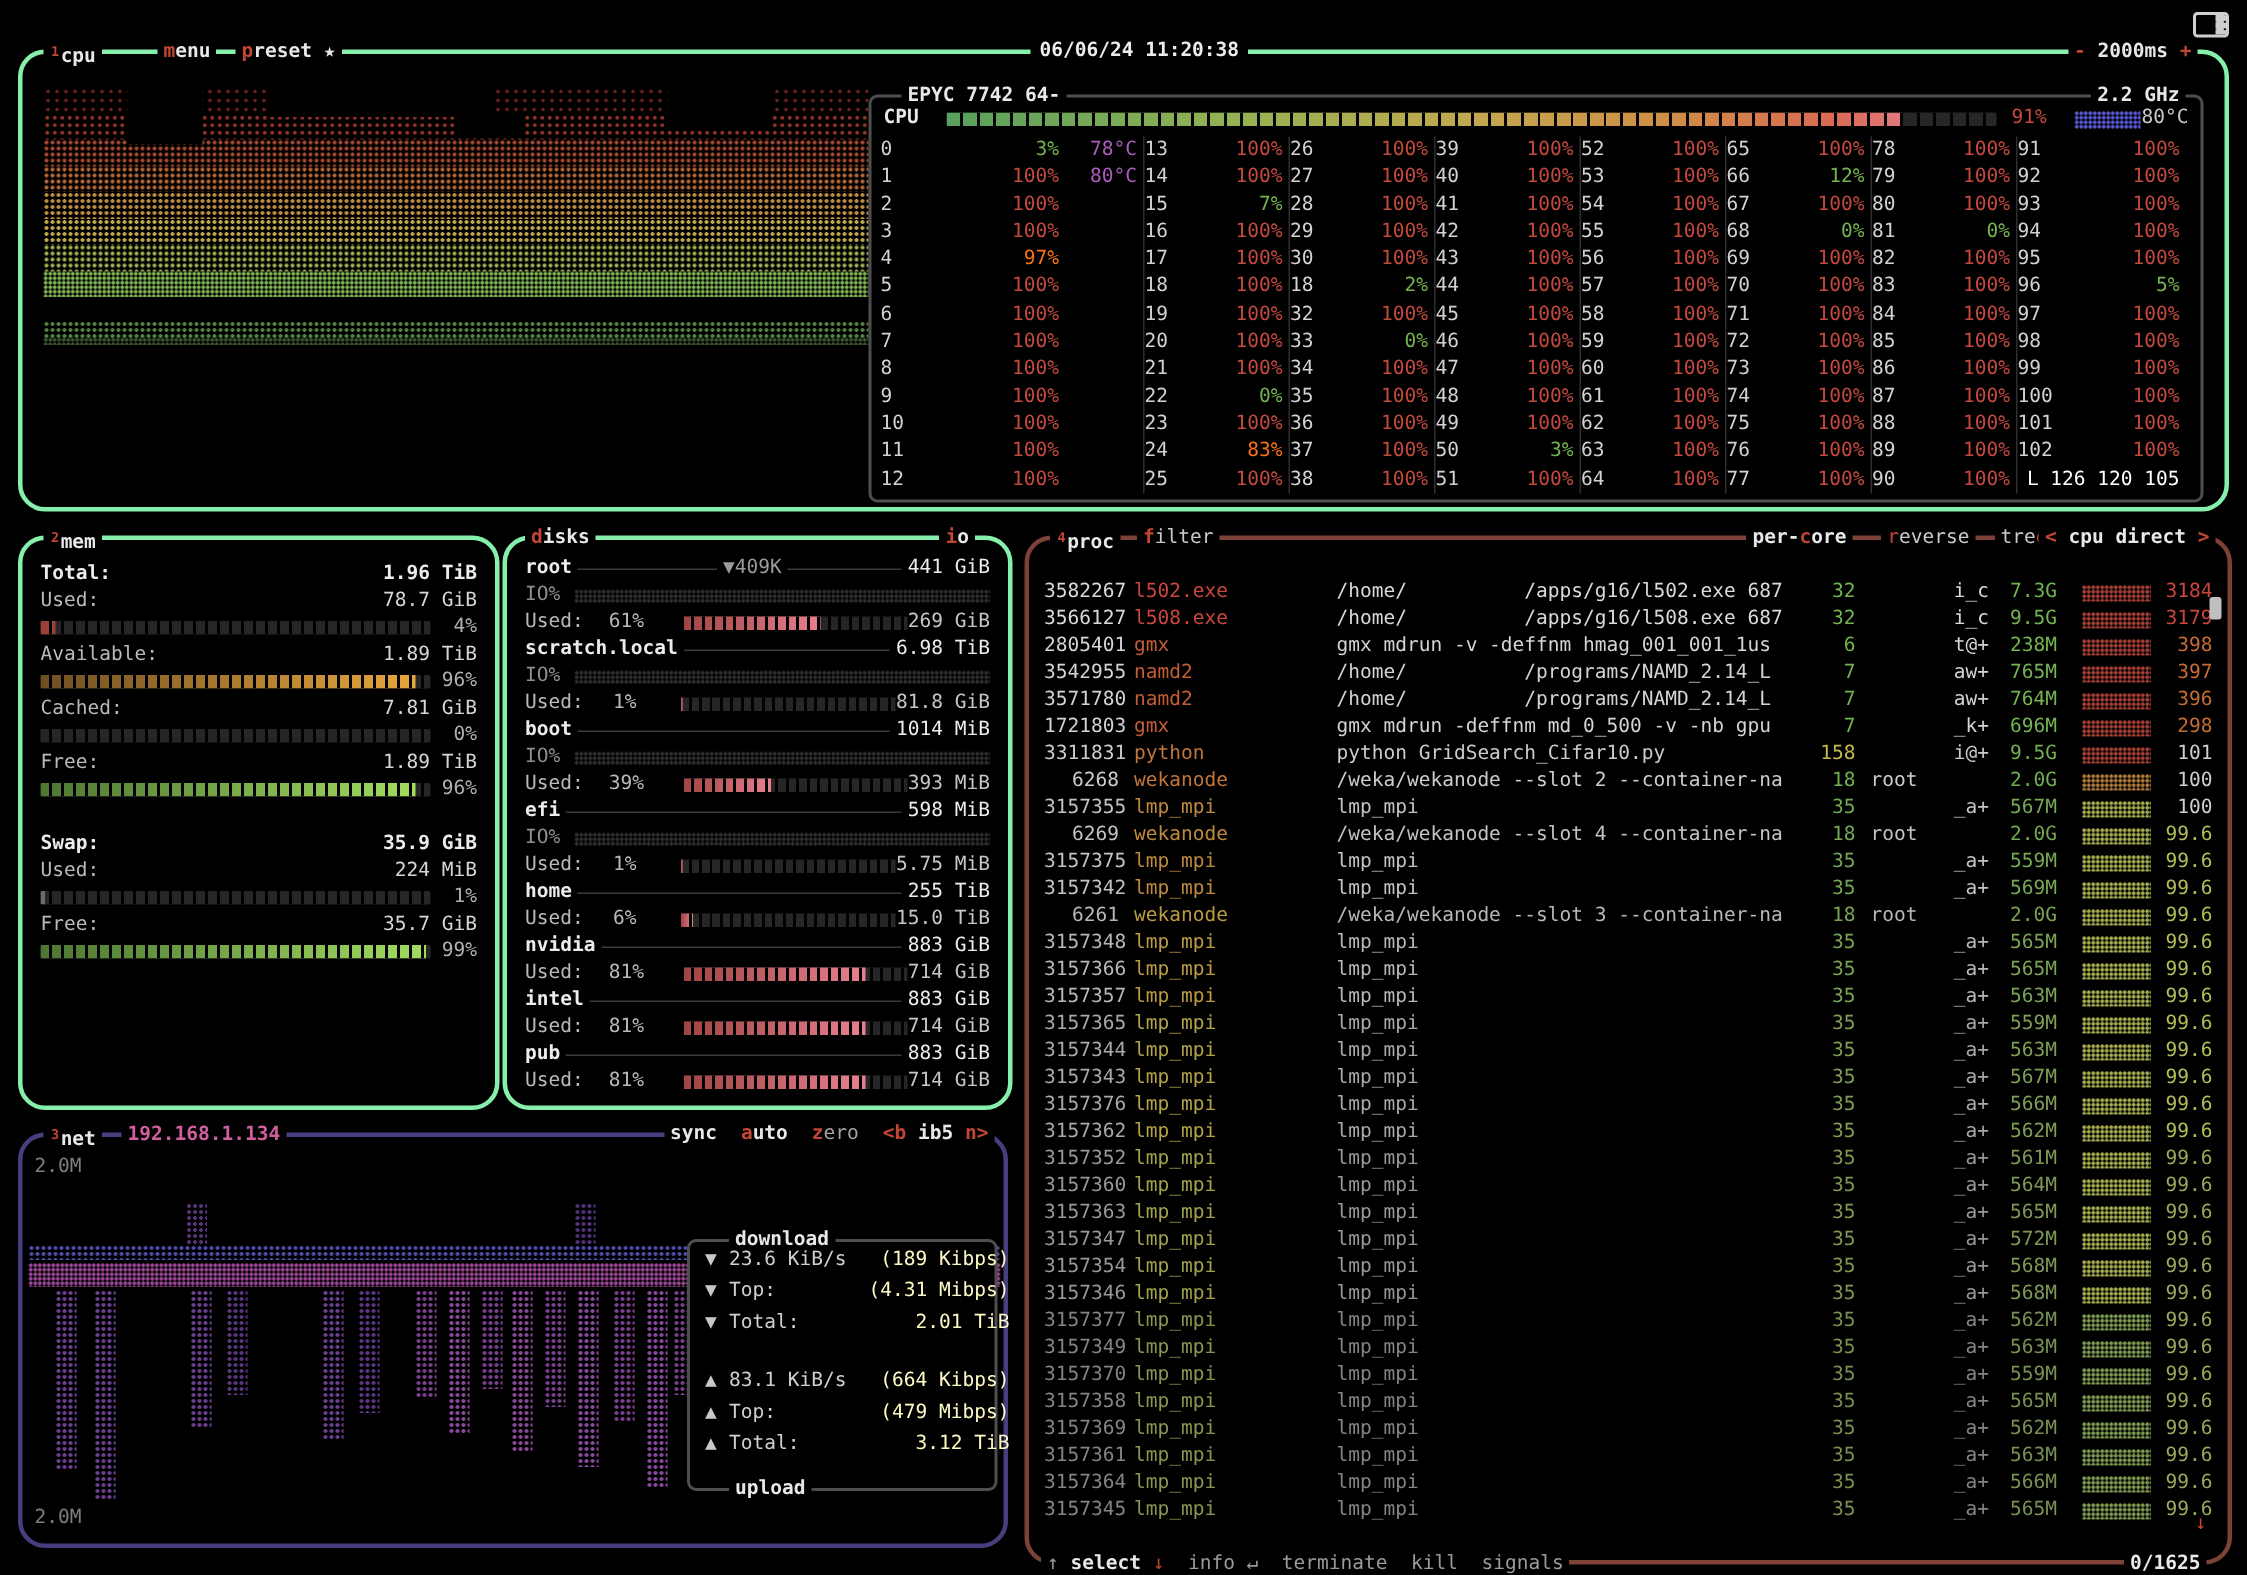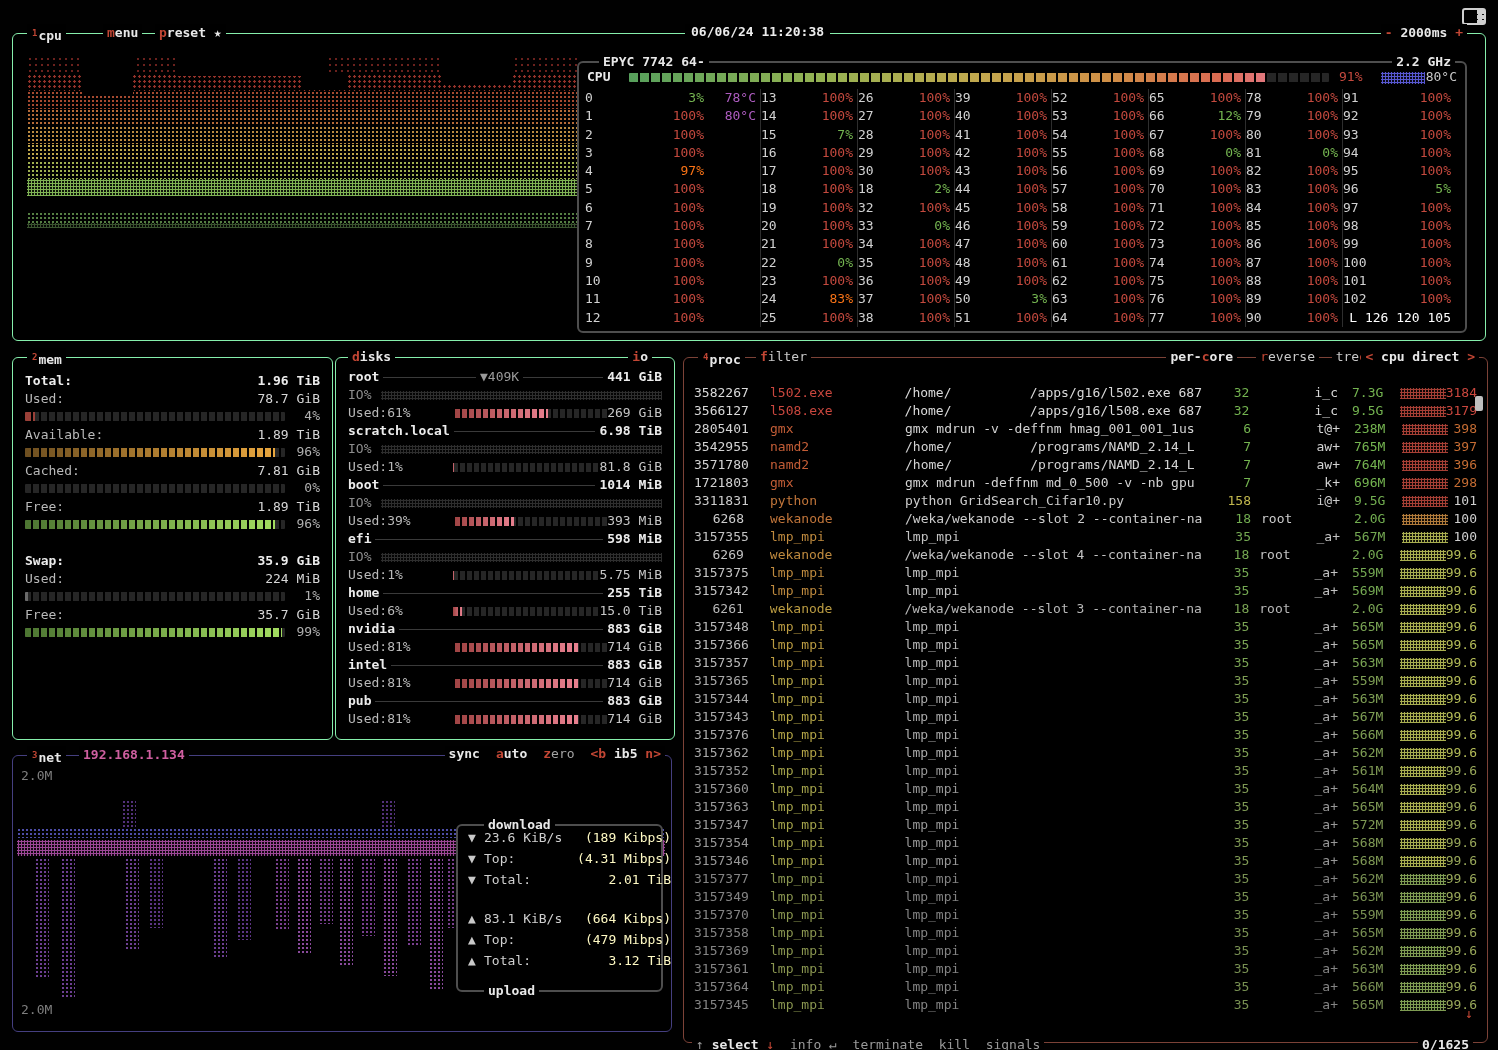--- a/index.html
+++ b/index.html
@@ -1,18 +1,18 @@
 <!DOCTYPE html>
 <html><head>
 <meta charset="utf-8">
 <style>
 *{box-sizing:border-box;margin:0;padding:0}
 html,body{width:1498px;height:1050px;background:#010101;overflow:hidden}
 body{position:relative;font-family:"DejaVu Sans Mono",monospace;font-size:13px;color:#c8c8c8}
-.box{position:absolute;border:1px solid #86efac;border-radius:6px;background:#000}
+.box{position:absolute;border:3px solid #86efac;border-radius:18px;background:#000}
 .bt{position:absolute;top:-10px;background:#000;padding:0 4px;white-space:pre;font-weight:bold;color:#e8e8e8;line-height:18px}
 .bt.plain{font-weight:normal;color:#c9c9c9}
 .key{color:#c24634}
 .supnum{font-size:9px;vertical-align:4px;color:#c24634;font-weight:bold;padding:0 1px;background:#000}
 .dots{background-image:radial-gradient(currentColor 1.1px,transparent 1.45px);background-size:4px 4px}
 .dots.sparse{background-size:6px 6px}
 .dots.dense{background-size:3px 3px}
 .meter{position:absolute;height:9px;background:#262626;overflow:hidden;border-radius:1px}
 .meter .fill{position:absolute;left:0;top:0;bottom:0}
 .meter::after{content:"";position:absolute;inset:0;background:repeating-linear-gradient(90deg,transparent 0 6px,#000 6px 8px)}
@@ -53,25 +53,25 @@
 .mrow .lab{color:#b9b9b9}
 .mrow .val{color:#d6d6d6;white-space:pre}
 .mrow.strong .lab,.mrow.strong .val{color:#ececec;font-weight:bold}
 .mpct{position:absolute;right:12px;width:40px;text-align:right;color:#b0b0b0;line-height:16px}
 
 #disk-list{position:absolute;left:12px;right:12px;top:10px}
 .drow{height:18px;line-height:18px;display:flex;position:relative}
 .dname{background:linear-gradient(#3a3a3a,#3a3a3a) 0 50%/100% 1px no-repeat}
 .dname .nm{background:#000;padding-right:4px;font-weight:bold;color:#ececec}
 .dname .dextra{position:absolute;left:128px;background:#000;padding:0 4px;color:#9a9a9a}
-.dname .tot{margin-left:auto;background:#000;padding-left:4px;font-weight:bold;color:#ececec}
+.dname .tot{margin-left:auto;background:#000;padding-left:4px;font-weight:normal;color:#ececec}
 .diorow{color:#8e8e8e;display:flex;align-items:center}
 .ioline{height:9px;flex:1;margin-left:10px;color:#2e2e2e}
 .durow{color:#b9b9b9;display:flex;align-items:center;position:relative}
-.durow .upct{width:58px;text-align:left}
+.durow .upct{width:58px;text-align:center}
 .durow .um{position:relative;width:152px;height:9px;margin-left:10px;background:#262626}
 .durow .um .fill{position:absolute;left:0;top:0;bottom:0}
 .durow .um:after{content:"";position:absolute;inset:0;background:repeating-linear-gradient(90deg,transparent 0 5px,#000 5px 7px)}
 .durow .uval{margin-left:auto;color:#c6c6c6;white-space:pre}
 
 #net-graph{position:absolute;left:4px;top:14px;width:648px;height:248px}
 .vbar{position:absolute;width:14px}
 #dl-box{position:absolute;left:443px;top:68px;width:207px;height:168px;border:2px solid #4e4e4e;border-radius:6px;background:#000}
 .nrow{position:absolute;left:10px;right:10px;height:18px;line-height:18px;display:flex}
 .nrow .ic{width:16px;color:#c9c9c9}
@@ -81,21 +81,21 @@
 #net-buttons{position:absolute;top:-10px;right:6px;background:#000;display:flex;gap:16px;padding:0 4px;white-space:pre}
 #net-buttons .w{font-weight:bold;color:#e8e8e8}
 #net-buttons .r{font-weight:bold;color:#c24634}
 #net-buttons .d{color:#a3a3a3}
 
 #proc-head{position:absolute;left:10px;right:10px;top:8px;height:18px;font-weight:bold;color:#e6e6e6}
 #proc-head span{position:absolute;white-space:pre}
 #proc-rows{position:absolute;left:10px;right:10px;top:26px}
 .prow{display:flex;height:18px;line-height:18px;color:var(--fg)}
 .prow .pid{width:50px;text-align:right;white-space:pre}
-.prow .prog{width:125px;margin-left:26px;color:var(--pg);overflow:hidden}
+.prow .prog{width:125px;margin-left:10px;color:var(--pg);overflow:hidden}
 .prow .cmd{width:306px;margin-left:10px;white-space:pre;overflow:hidden}
 .prow .thr{width:40px;text-align:right;color:var(--gn)}
 .prow .usr{width:89px;text-align:right;color:var(--fg)}
 .prow .pmem{width:46px;margin-left:14px;color:var(--gn)}
 .prow .pgraph{width:46px;height:11px;margin-left:2px;align-self:center;color:#a63f35}
 .prow .pcpu{flex:1;text-align:right;white-space:pre}
 .t0{--fg:#dadada;--pg:#ca473e;--gn:#74b450}
 .t1{--fg:#d3d3d3;--pg:#c35d36;--gn:#74b450}
 .t2{--fg:#cccccc;--pg:#c1753a;--gn:#72ae50}
 .t3{--fg:#c3c3c3;--pg:#bf8a3e;--gn:#74a852}

